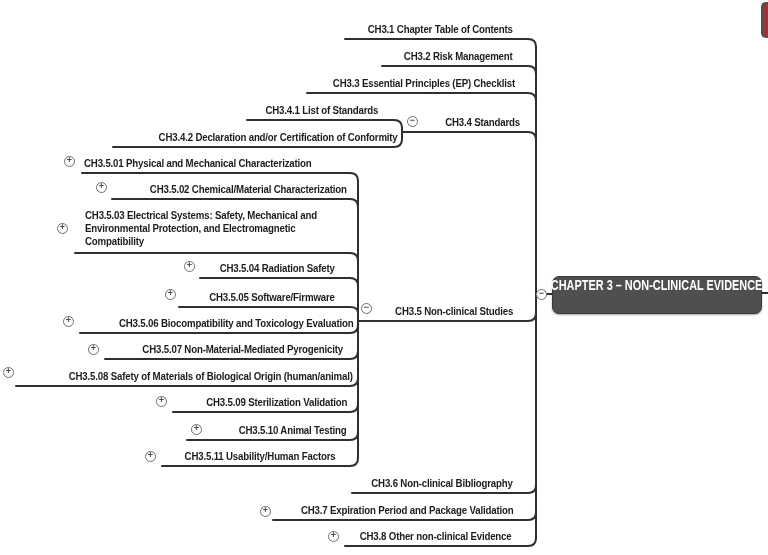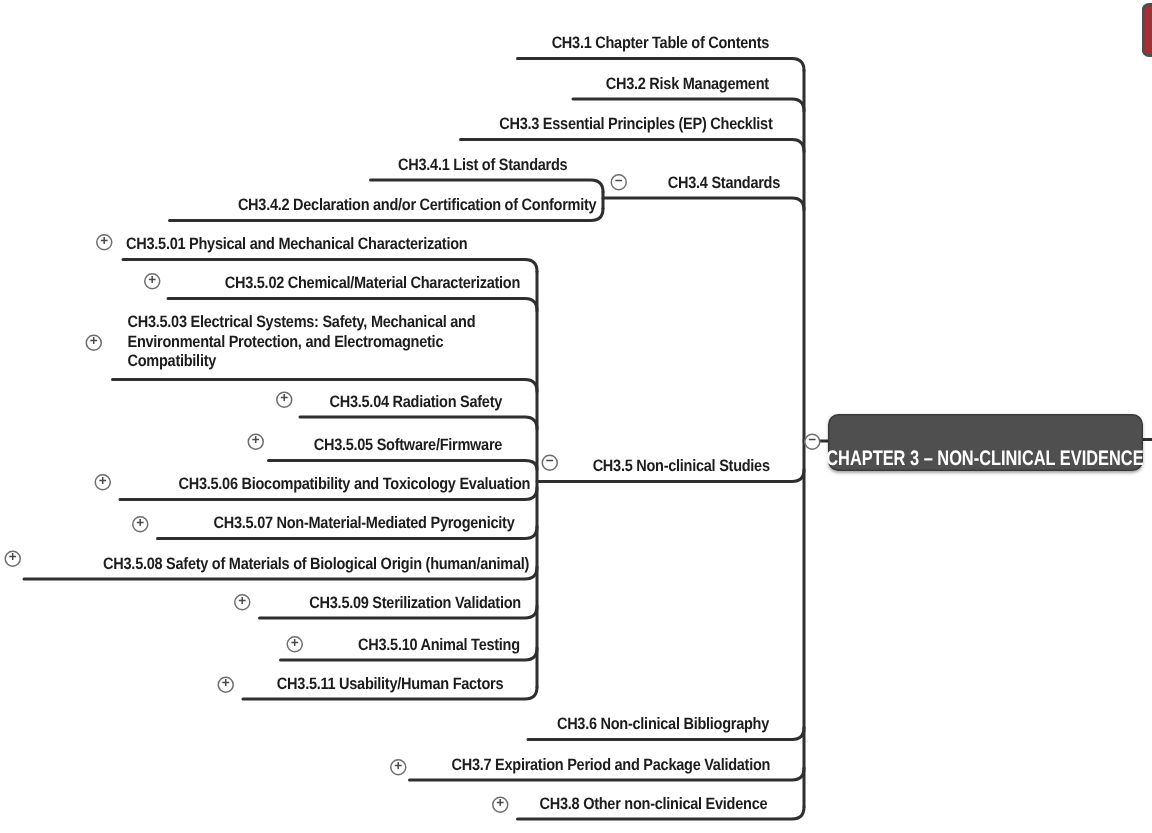--- a/index.html
+++ b/index.html
@@ -11,21 +11,21 @@
        color:#1c1c1c;white-space:nowrap;letter-spacing:-0.2px;}
   .r{transform:scaleX(0.88);transform-origin:100% 50%;}
   .wrap{white-space:normal;line-height:13px;height:auto;transform:scaleX(0.88);
         transform-origin:0 0;}
   .toggle{position:absolute;width:11px;height:11px;border-radius:50%;
           border:1.5px solid #6e6e6e;background:#ffffff;box-sizing:border-box;
           color:#4a4a4a;font-weight:bold;font-size:9px;line-height:7px;
           text-align:center;z-index:3;}
   .central{position:absolute;left:552px;top:276px;width:208px;height:36px;
            background:#4f4f4f;border:1px solid #3a3a3a;border-radius:7px;
-           display:flex;align-items:flex-end;justify-content:center;z-index:2;
+           display:flex;align-items:flex-start;justify-content:center;z-index:2;
            box-shadow:0 1px 2px rgba(0,0,0,0.35);}
   .central span{color:#ffffff;font-weight:bold;font-size:14px;letter-spacing:0;
                 white-space:nowrap;transform:scaleX(0.78);transform-origin:50% 50%;}
   .redtab{position:absolute;left:761px;top:2px;width:9px;height:36px;
           background:#9e3236;border:2px solid #4e4e4e;border-right:none;
           border-radius:5px 0 0 5px;box-sizing:border-box;z-index:2;}
 </style>
 </head>
 <body>
 

